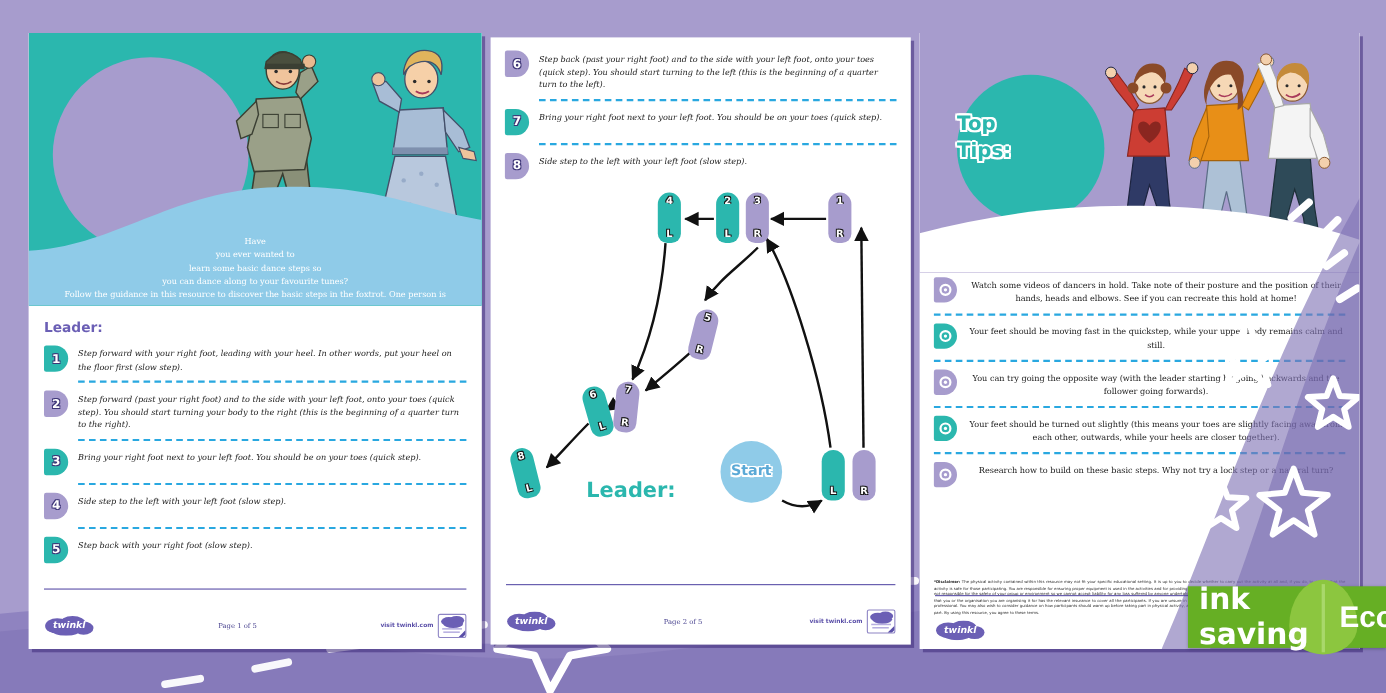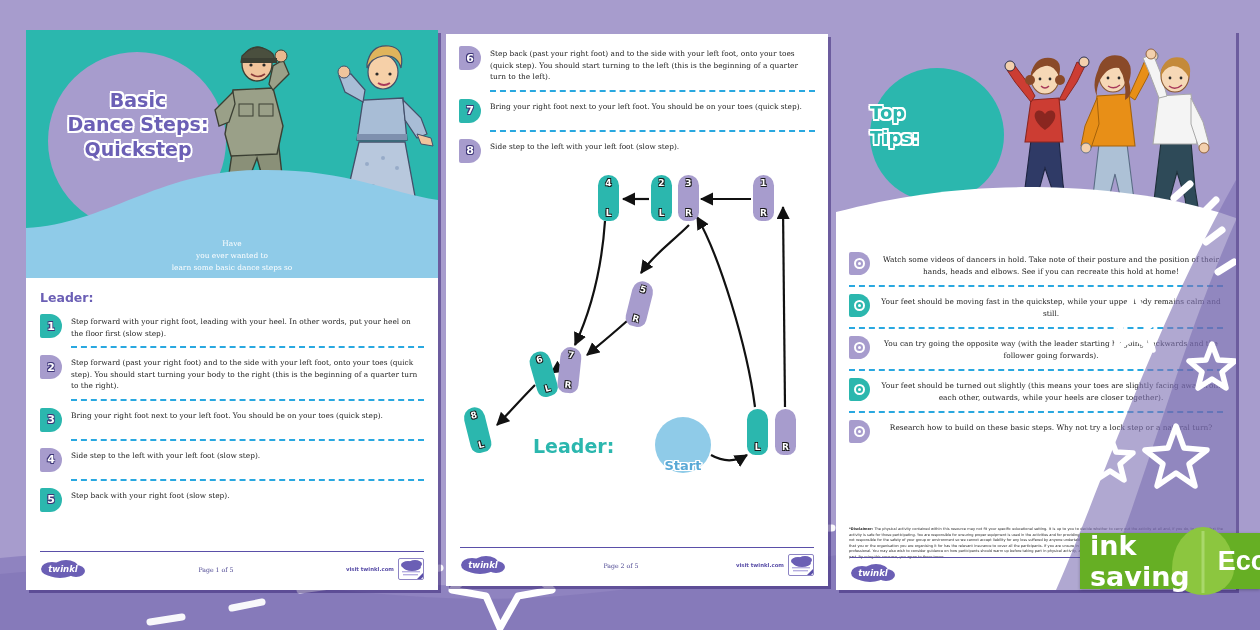--- a/index.html
+++ b/index.html
@@ -69,30 +69,30 @@
     display: flex; align-items: center; justify-content: center;
     font-family: "DejaVu Sans", sans-serif; font-weight: bold; font-size: 11px;
     color: #ffffff;
     text-shadow: -0.9px -0.9px 0 #3d3577, 0.9px -0.9px 0 #3d3577,
                  -0.9px 0.9px 0 #3d3577, 0.9px 0.9px 0 #3d3577;
   }
   .badge-teal   { background: #2bb7ae; }
   .badge-purple { background: #a79ccd; }
   .step-text {
     flex: 1 1 auto; font-family: "DejaVu Serif", serif;
-    font-size: 7.4px; line-height: 1.56; color: #1b1b1b; padding-top: 2px;
+    font-size: 7.4px; line-height: 1.56; color: #1b1b1b; padding-top: 2px; font-style: italic;
   }
   .dashline {
     height: 0; border-top: 2.2px dashed #29a8e0; margin: 7px 0 7px 31px;
   }
 
   
   .pg-footer {
     position: absolute; left: 14px; right: 14px; bottom: 10px;
-    border-top: 1.4px solid #5a4fa8; padding-top: 6px;
+    border-top: 1.4px solid #5a4fa8; padding-top: 22px;
     display: flex; align-items: center; margin-top: 24px;
   }
   .twinkl-logo {
     position: relative; width: 46px; height: 18px;
   }
   .twinkl-logo span {
     position: absolute; inset: 0; display: flex; align-items: center; justify-content: center;
     font-family: "DejaVu Sans", sans-serif; font-weight: bold; font-size: 8.5px;
     font-style: italic; color: #ffffff; z-index: 2;
   }
@@ -311,27 +311,24 @@
     <div class="p1-blue-wave">
       <svg width="412" height="112" viewBox="0 0 412 112" preserveAspectRatio="none">
         <path d="M0,62 C80,58 130,6 230,4 C320,2 360,26 412,34 L412,112 L0,112 Z" fill="#8fcbe8"></path>
       </svg>
     </div>
 
     <div class="p1-intro">
       <span class="ln">Have</span>
       <span class="ln">you ever wanted to</span>
       <span class="ln">learn some basic dance steps so</span>
-    </div>
-
-    <div class="p1-title">
-      <div>Basic</div>
-      <div>Dance Steps:</div>
-      <div>Quickstep</div>
-    </div>
+      <span class="ln">you can dance along to your favourite tunes?</span>
+      <span class="ln">Follow the guidance in this resource to discover the basic steps in the foxtrot. One person is</span>
+    </div>
+
   </div>
 
   <div class="p1-body">
     <div class="sec-head">Leader:</div>
 
     <div class="step">
       <div class="step-badge badge-teal">1</div>
       <div class="step-text">Step forward with your right foot, leading with your heel. In other words, put your heel on the floor first (slow step).</div>
     </div>
     <div class="dashline"></div>
@@ -471,21 +468,21 @@
       </div>
       <div class="foot teal" style="left:288px; top:240px;">
         <span class="fnum"></span>
         <span class="fside">L</span>
       </div>
       <div class="foot purple" style="left:316px; top:240px;">
         <span class="fnum"></span>
         <span class="fside">R</span>
       </div>
 
-      <div class="start-circle" style="left:196px; top:248px;align-items:flex-end;">
+      <div class="start-circle" style="left:196px; top:232px;">
         <span>Start</span>
       </div>
 
       <div class="leader-label" style="left:74px; top:266px;">Leader:</div>
     </div>
   </div>
 
   <div class="pg-footer">
     <div class="twinkl-logo">
       <svg width="46" height="18" viewBox="0 0 46 18" style="position:absolute;inset:0;">

